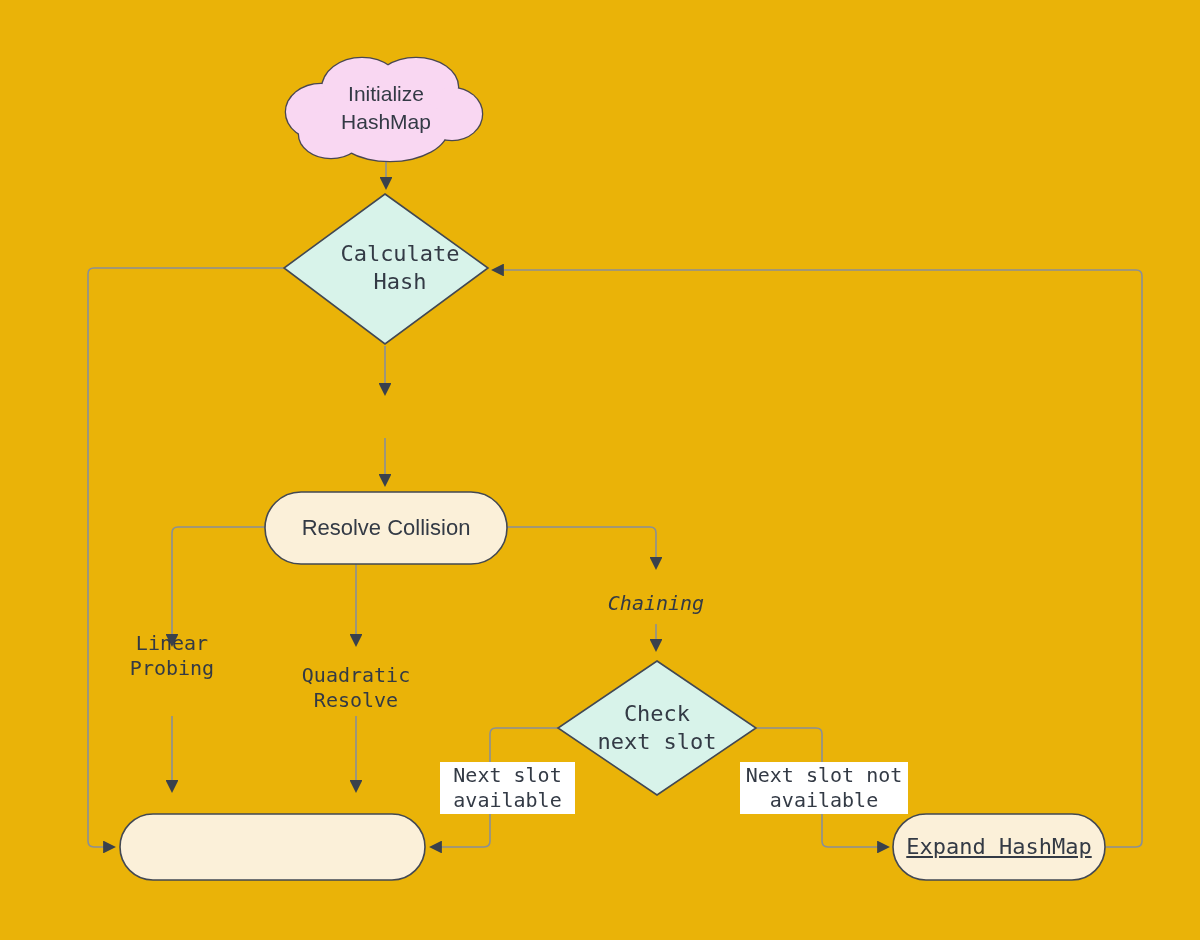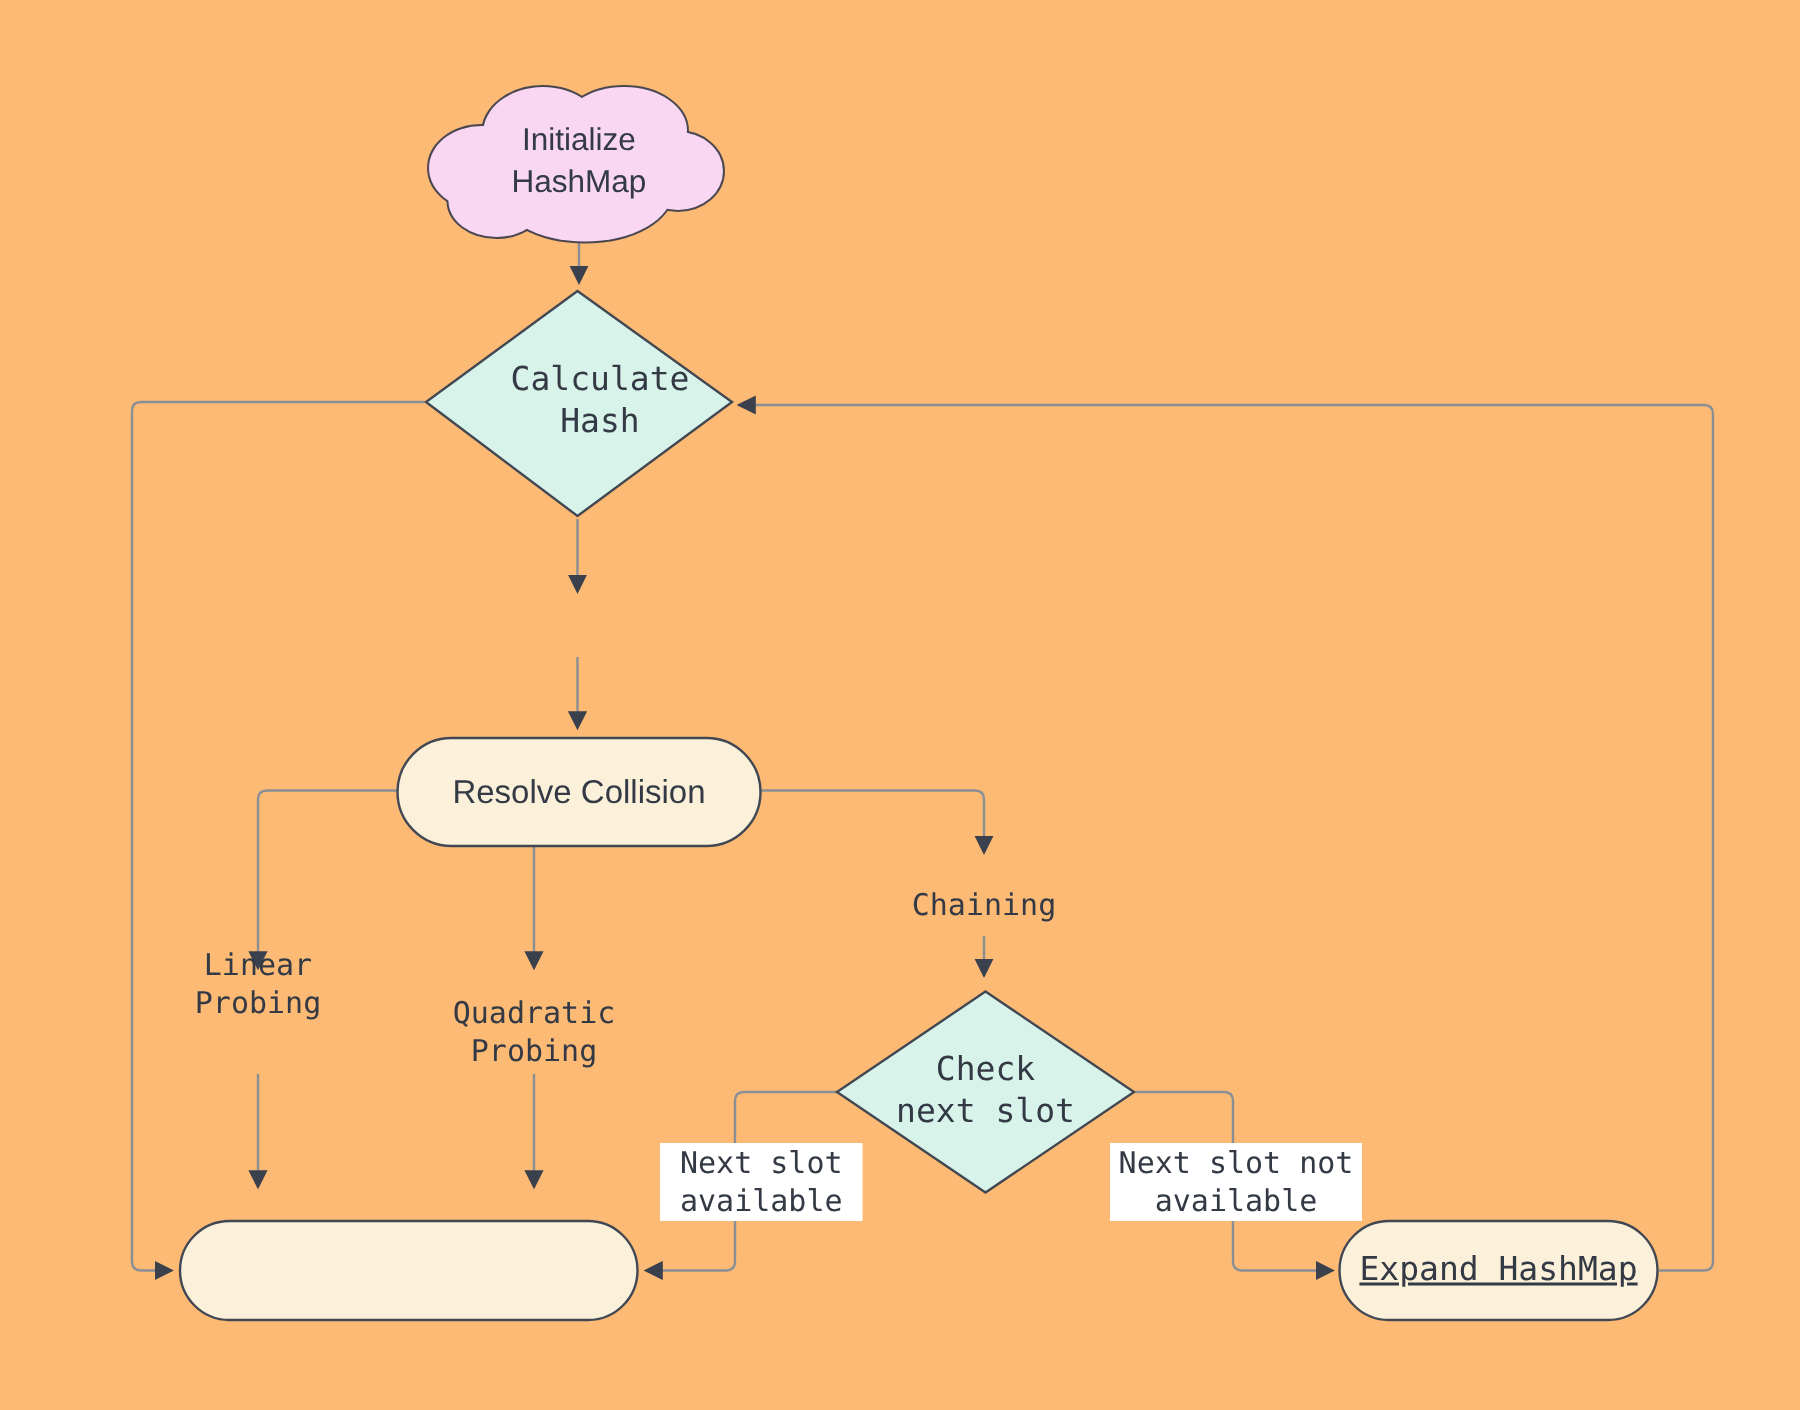--- a/index.html
+++ b/index.html
@@ -1,19 +1,19 @@
 <!DOCTYPE html>
 <html><head>
 <meta charset="utf-8">
 <style>
   html,body { margin:0; padding:0; background:#ffffff; }
   #canvas {
     position:relative;
     width:1200px; height:940px;
-    background:#fdba74;
+    background:#eab308;
     font-family:"Liberation Sans", sans-serif;
     overflow:hidden;
   }
   #diagram-svg { position:absolute; left:0; top:0; }
 
   .shape-stroke   { stroke:#424853; stroke-width:1.6; }
   .cloud-outline  { stroke:#4a4751; stroke-width:2.6; }
   .cloud-top      { stroke:none; }
   .connectors     { fill:none; stroke-width:1.6; stroke-linecap:butt; }
 
@@ -90,23 +90,23 @@
 next slot</div>
 
 
   <div class="lbl mono node-text" style="left:894px; top:832px; width:210px; height:30px;text-decoration:underline;">Expand HashMap</div>
 
 
   <div class="lbl mono edge-text" style="left:102px; top:630px; width:140px; height:52px;">Linear
 Probing</div>
 
   <div class="lbl mono edge-text" style="left:281px; top:662px; width:150px; height:52px;">Quadratic
-Probing</div>
+Resolve</div>
 
-  <div class="lbl mono edge-text" style="left:596px; top:590px; width:120px; height:28px;">Chaining</div>
+  <div class="lbl mono edge-text" style="left:596px; top:590px; width:120px; height:28px;font-style:italic;">Chaining</div>
 
   <div class="lbl mono edge-text whitebg" style="left:440px; top:762px; width:135px; height:52px;">Next slot
 available</div>
 
   <div class="lbl mono edge-text whitebg" style="left:740px; top:762px; width:168px; height:52px;">Next slot not
 available</div>
 
 </div>
 
 </body></html>

